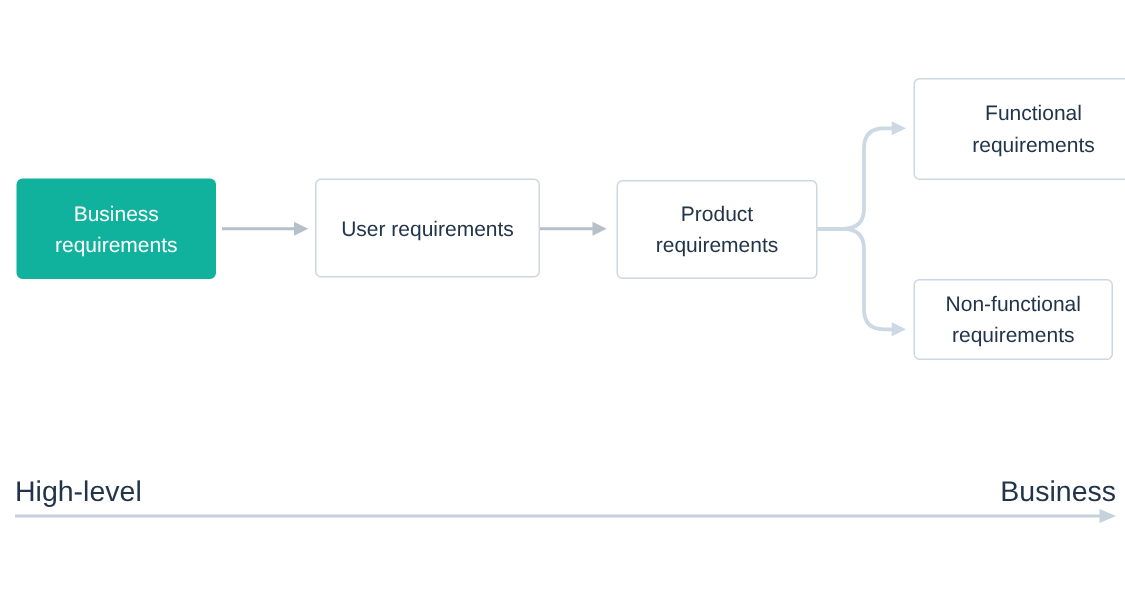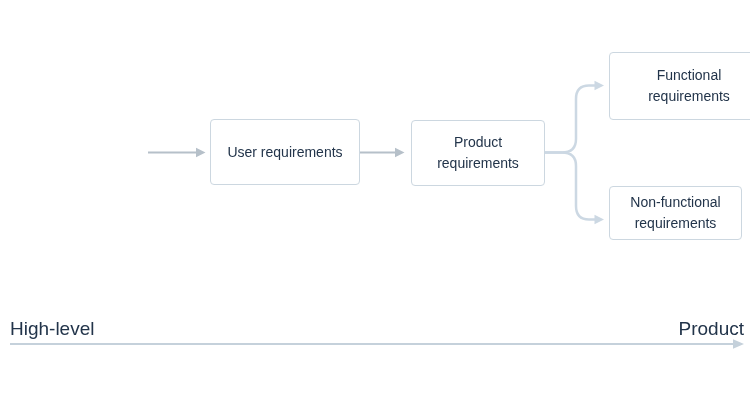--- a/index.html
+++ b/index.html
@@ -81,34 +81,37 @@
     <g>
       <path class="branch-line" d="M545,152.5 L562,152.5 Q576,152.5 576,166 L576,206 Q576,219.5 589,219.5 L595.5,219.5"></path>
       <polygon class="branch-head" points="594.5,214.8 604,219.5 594.5,224.2"></polygon>
     </g>
     <g>
       <line class="axis-line" x1="10" y1="344" x2="734" y2="344"></line>
       <polygon class="axis-head" points="733,339.3 744,344 733,348.7"></polygon>
     </g>
   </svg>
 
+  <div class="node filled" id="node-business">
+    <span>Business requirements</span>
+  </div>
 
   <div class="node" id="node-user">
     <span>User requirements</span>
   </div>
 
   <div class="node" id="node-product">
     <span>Product requirements</span>
   </div>
 
   <div class="node" id="node-functional">
     <span>Functional requirements</span>
   </div>
 
   <div class="node" id="node-nonfunctional">
     <span>Non-functional requirements</span>
   </div>
 
   <div class="axis-label" id="axis-label-left">High-level</div>
 
-  <div class="axis-label" id="axis-label-right">Product</div>
+  <div class="axis-label" id="axis-label-right">Business</div>
 
 </div>
 
 </body></html>

